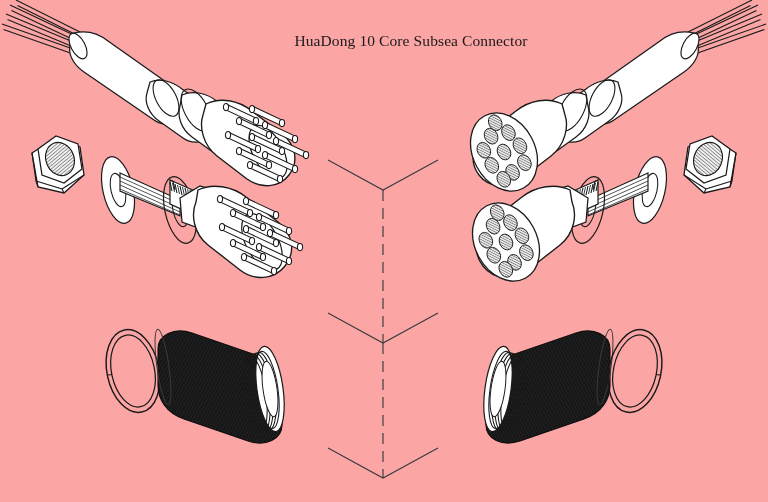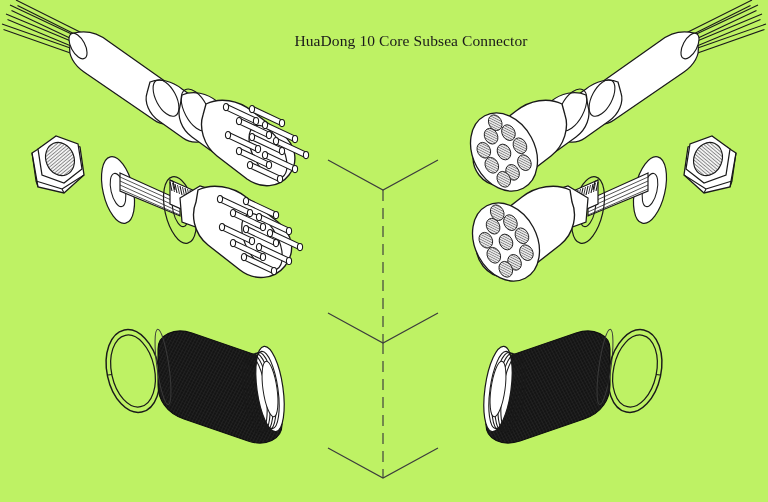--- a/index.html
+++ b/index.html
@@ -13,21 +13,21 @@
     height: 502px;
     position: relative;
     overflow: hidden;
     font-family: "Liberation Serif", "DejaVu Serif", serif;
   }
   #stage {
     position: absolute;
     left: 0; top: 0;
     width: 768px;
     height: 502px;
-    background: #bef264;
+    background: #fca5a5;
   }
   #figure {
     position: absolute;
     left: 0; top: 0;
     width: 768px;
     height: 502px;
     display: block;
   }
   .title-text {
     font-family: "Liberation Serif", "DejaVu Serif", serif;

